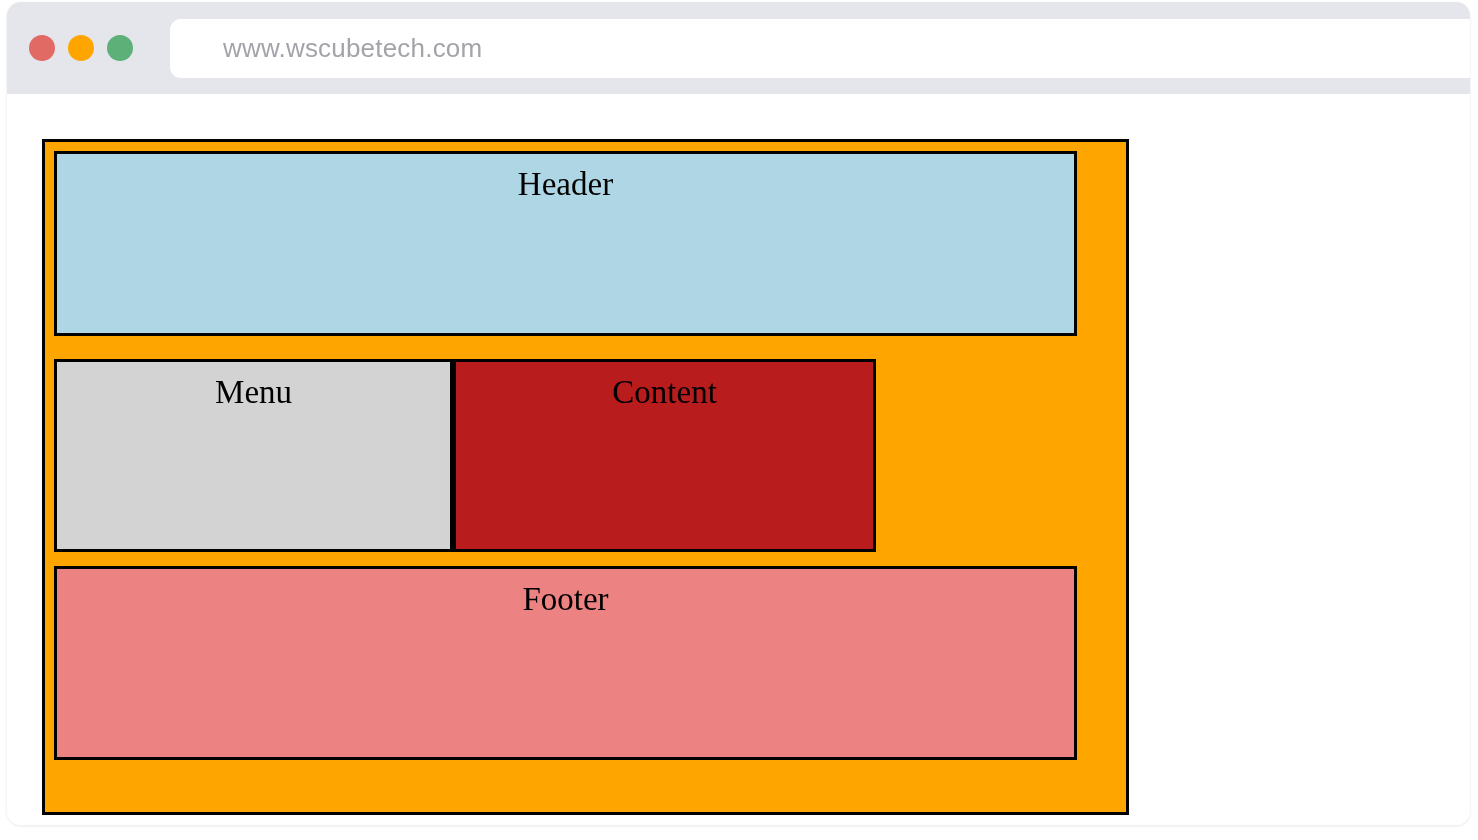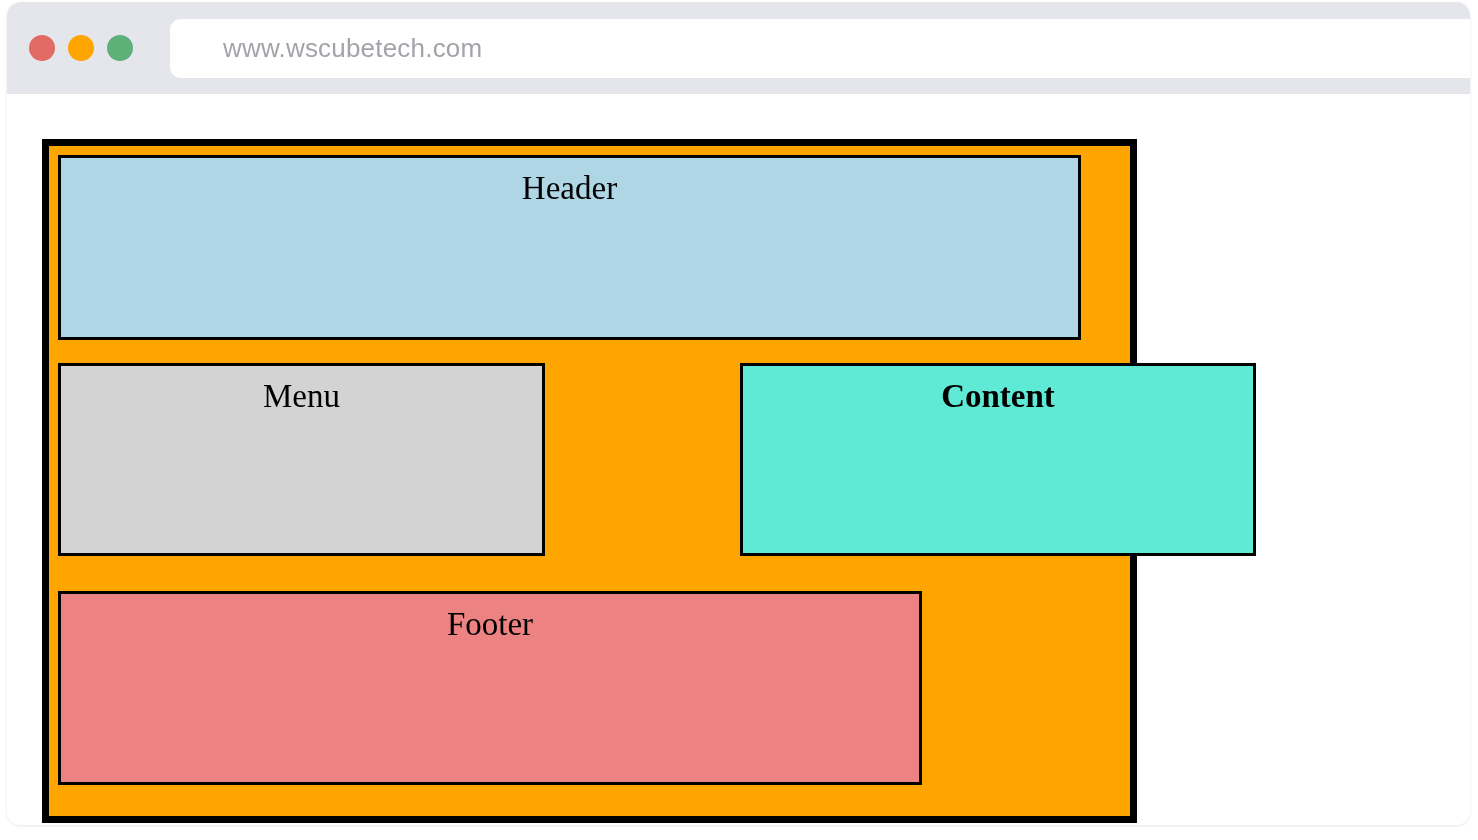--- a/index.html
+++ b/index.html
@@ -82,21 +82,21 @@
   }
 
   
   #layout-container {
     position: absolute;
     left: 35px;
     top: 45px;
     width: 1063px;
     height: 652px;
     background: #ffa500;
-    border: 7px solid #000000;
+    border: 3px solid #000000;
     padding: 9px;
     box-sizing: content-box;
   }
 
   .layout-box {
     border: 3px solid #000000;
     box-sizing: border-box;
     text-align: center;
     font-family: "Liberation Serif", serif;
     font-size: 33px;
@@ -106,41 +106,41 @@
   }
 
   #header-box {
     width: 1023px;
     height: 185px;
     background: #aed6e5;
   }
 
   #middle-row {
     margin-top: 23px;
-    width: 1198px;
+    width: 822px;
     height: 193px;
     display: flex;
     justify-content: space-between;
   }
 
   #menu-box {
     width: 487px;
     height: 193px;
     background: #d3d3d3;
   }
 
   #content-box {
     width: 516px;
     height: 193px;
     background: #90ee90;
   }
 
   #footer-box {
-    margin-top: 35px;
-    width: 864px;
+    margin-top: 14px;
+    width: 1023px;
     height: 194px;
     background: #ed8282;
   }
 </style>
 </head>
 <body>
 
 <div id="browser-window">
 
   <div id="browser-chrome">
@@ -160,21 +160,21 @@
   <div id="page-viewport">
 
     <div id="layout-container">
 
       <div class="layout-box" id="header-box" style="background: rgb(174, 214, 229);">Header</div>
 
       <div id="middle-row">
 
         <div class="layout-box" id="menu-box" style="background: rgb(211, 211, 211);">Menu</div>
 
-        <div class="layout-box" id="content-box" style="background: #5eead4; font-weight: bold;">Content</div>
+        <div class="layout-box" id="content-box" style="background: #b91c1c;">Content</div>
 
       </div>
 
       <div class="layout-box" id="footer-box" style="background: rgb(237, 130, 130);">Footer</div>
 
     </div>
 
   </div>
 
 </div>

